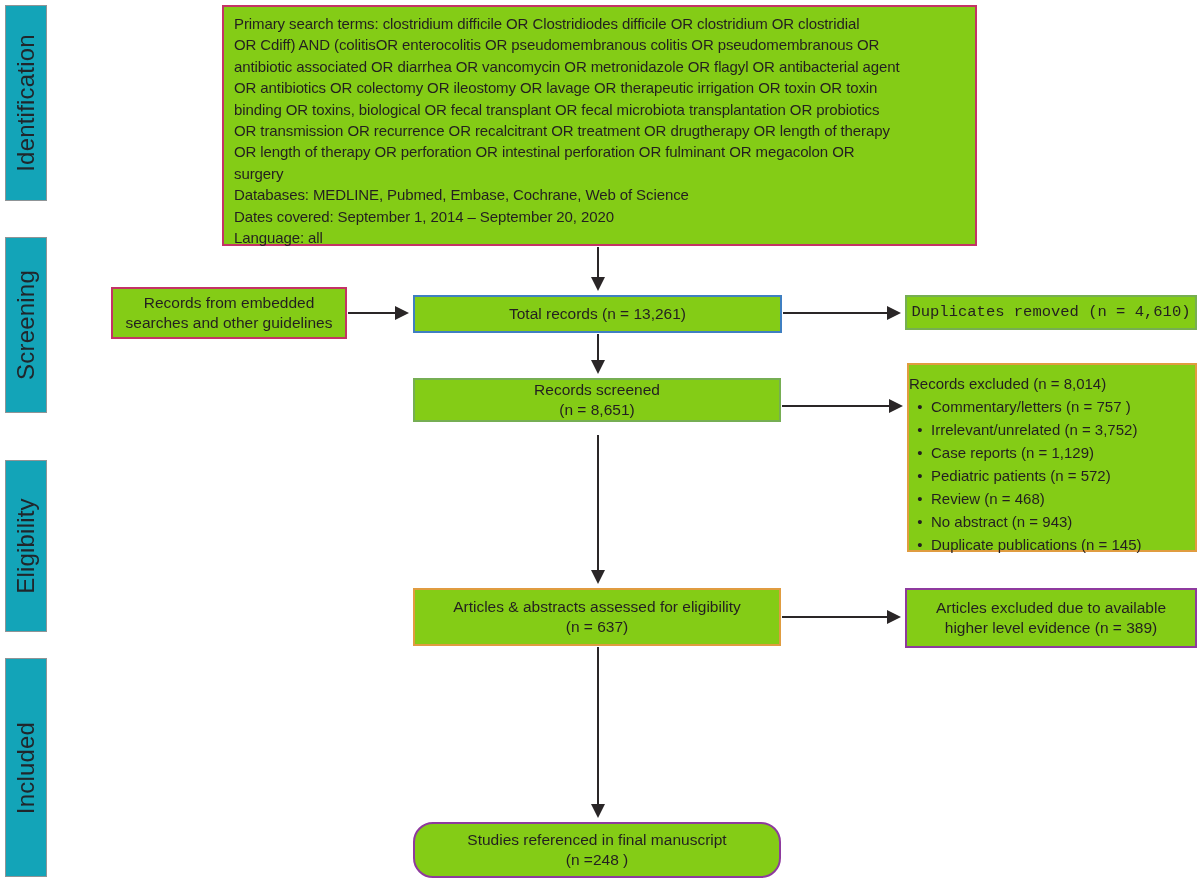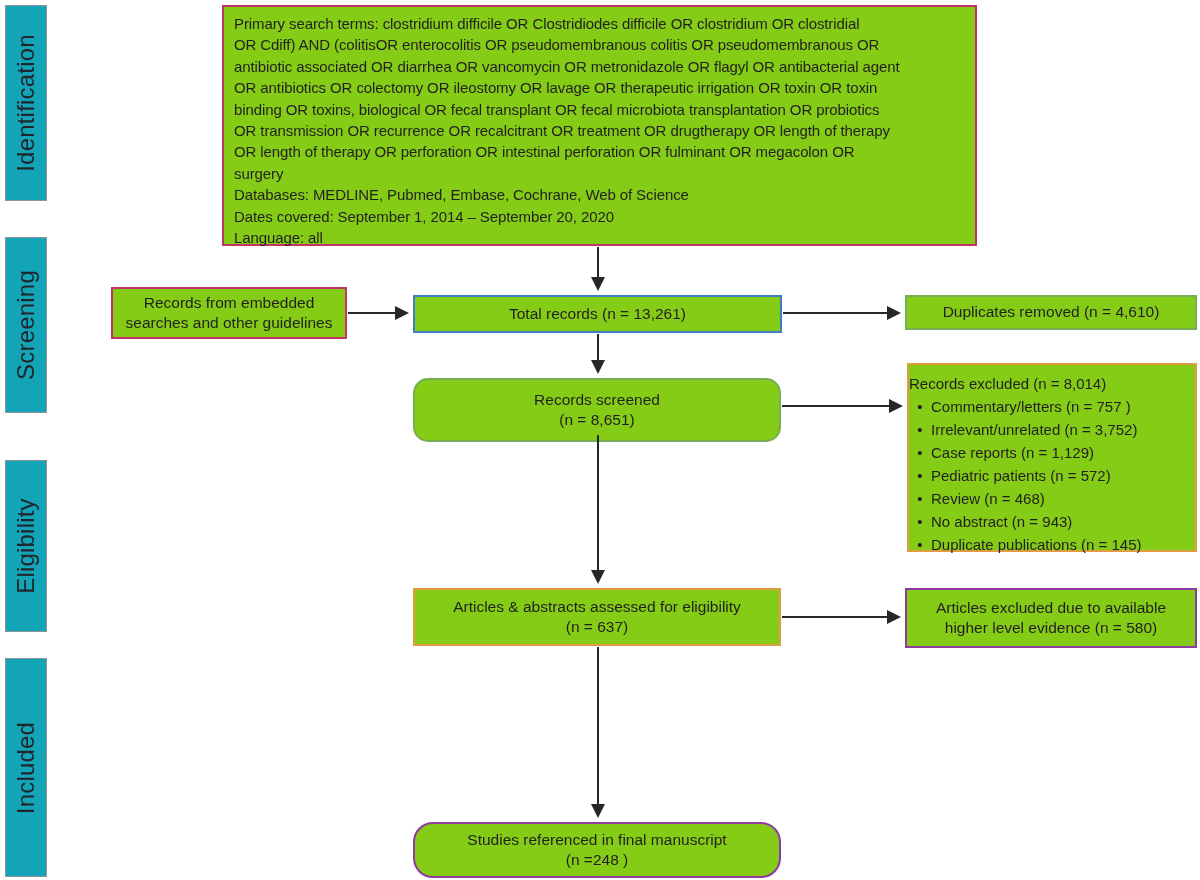--- a/index.html
+++ b/index.html
@@ -50,22 +50,22 @@
     left:222px;top:5px;width:755px;height:241px;
     padding:6px 10px;
     font-size:15px;
     letter-spacing:-0.1px;
     line-height:21.4px;
     white-space:pre-line;
   }
 
   #box-embedded{left:111px;top:287px;width:236px;height:52px;}
   #box-total{left:413px;top:295px;width:369px;height:38px;}
-  #box-duplicates{left:905px;top:295px;width:292px;height:35px;}
-  #box-screened{left:413px;top:378px;width:368px;height:64px;border-radius:15px;}
+  #box-duplicates{left:905px;top:295px;width:292px;height:35px;font-family:Liberation Mono, monospace;}
+  #box-screened{left:413px;top:378px;width:368px;height:44px;}
   #box-excluded-list{
     left:907px;top:363px;width:290px;height:189px;
     padding:7px 6px 6px 0;
     font-size:15px;
     line-height:23px;
   }
   #box-assessed{left:413px;top:588px;width:368px;height:58px;}
   #box-articles-excluded{left:905px;top:588px;width:292px;height:60px;}
   #box-studies{left:413px;top:822px;width:368px;height:56px;border-radius:20px;}
 
@@ -141,21 +141,21 @@
       </div>
     <div class="bullet-row">
         <span>Duplicate publications (n = 145)</span>
       </div>
   </div>
 
   <div class="box center-box" id="box-assessed" style="border-color: rgb(224, 156, 64);">Articles &amp; abstracts assessed for eligibility
 (n = 637)</div>
 
   <div class="box center-box" id="box-articles-excluded" style="border-color: rgb(142, 58, 158);">Articles excluded due to available
-higher level evidence (n = 580)</div>
+higher level evidence (n = 389)</div>
 
   <div class="box center-box" id="box-studies" style="border-color: rgb(142, 58, 158);">Studies referenced in final manuscript
 (n =248 )</div>
 
   <svg class="arrows" width="1200" height="880" viewBox="0 0 1200 880">
     <defs>
       <marker id="ah" markerWidth="7" markerHeight="7" refX="6" refY="3.5" orient="auto">
         <path d="M0,0 L7,3.5 L0,7 Z" fill="#2a2627"></path>
       </marker>
     </defs>

